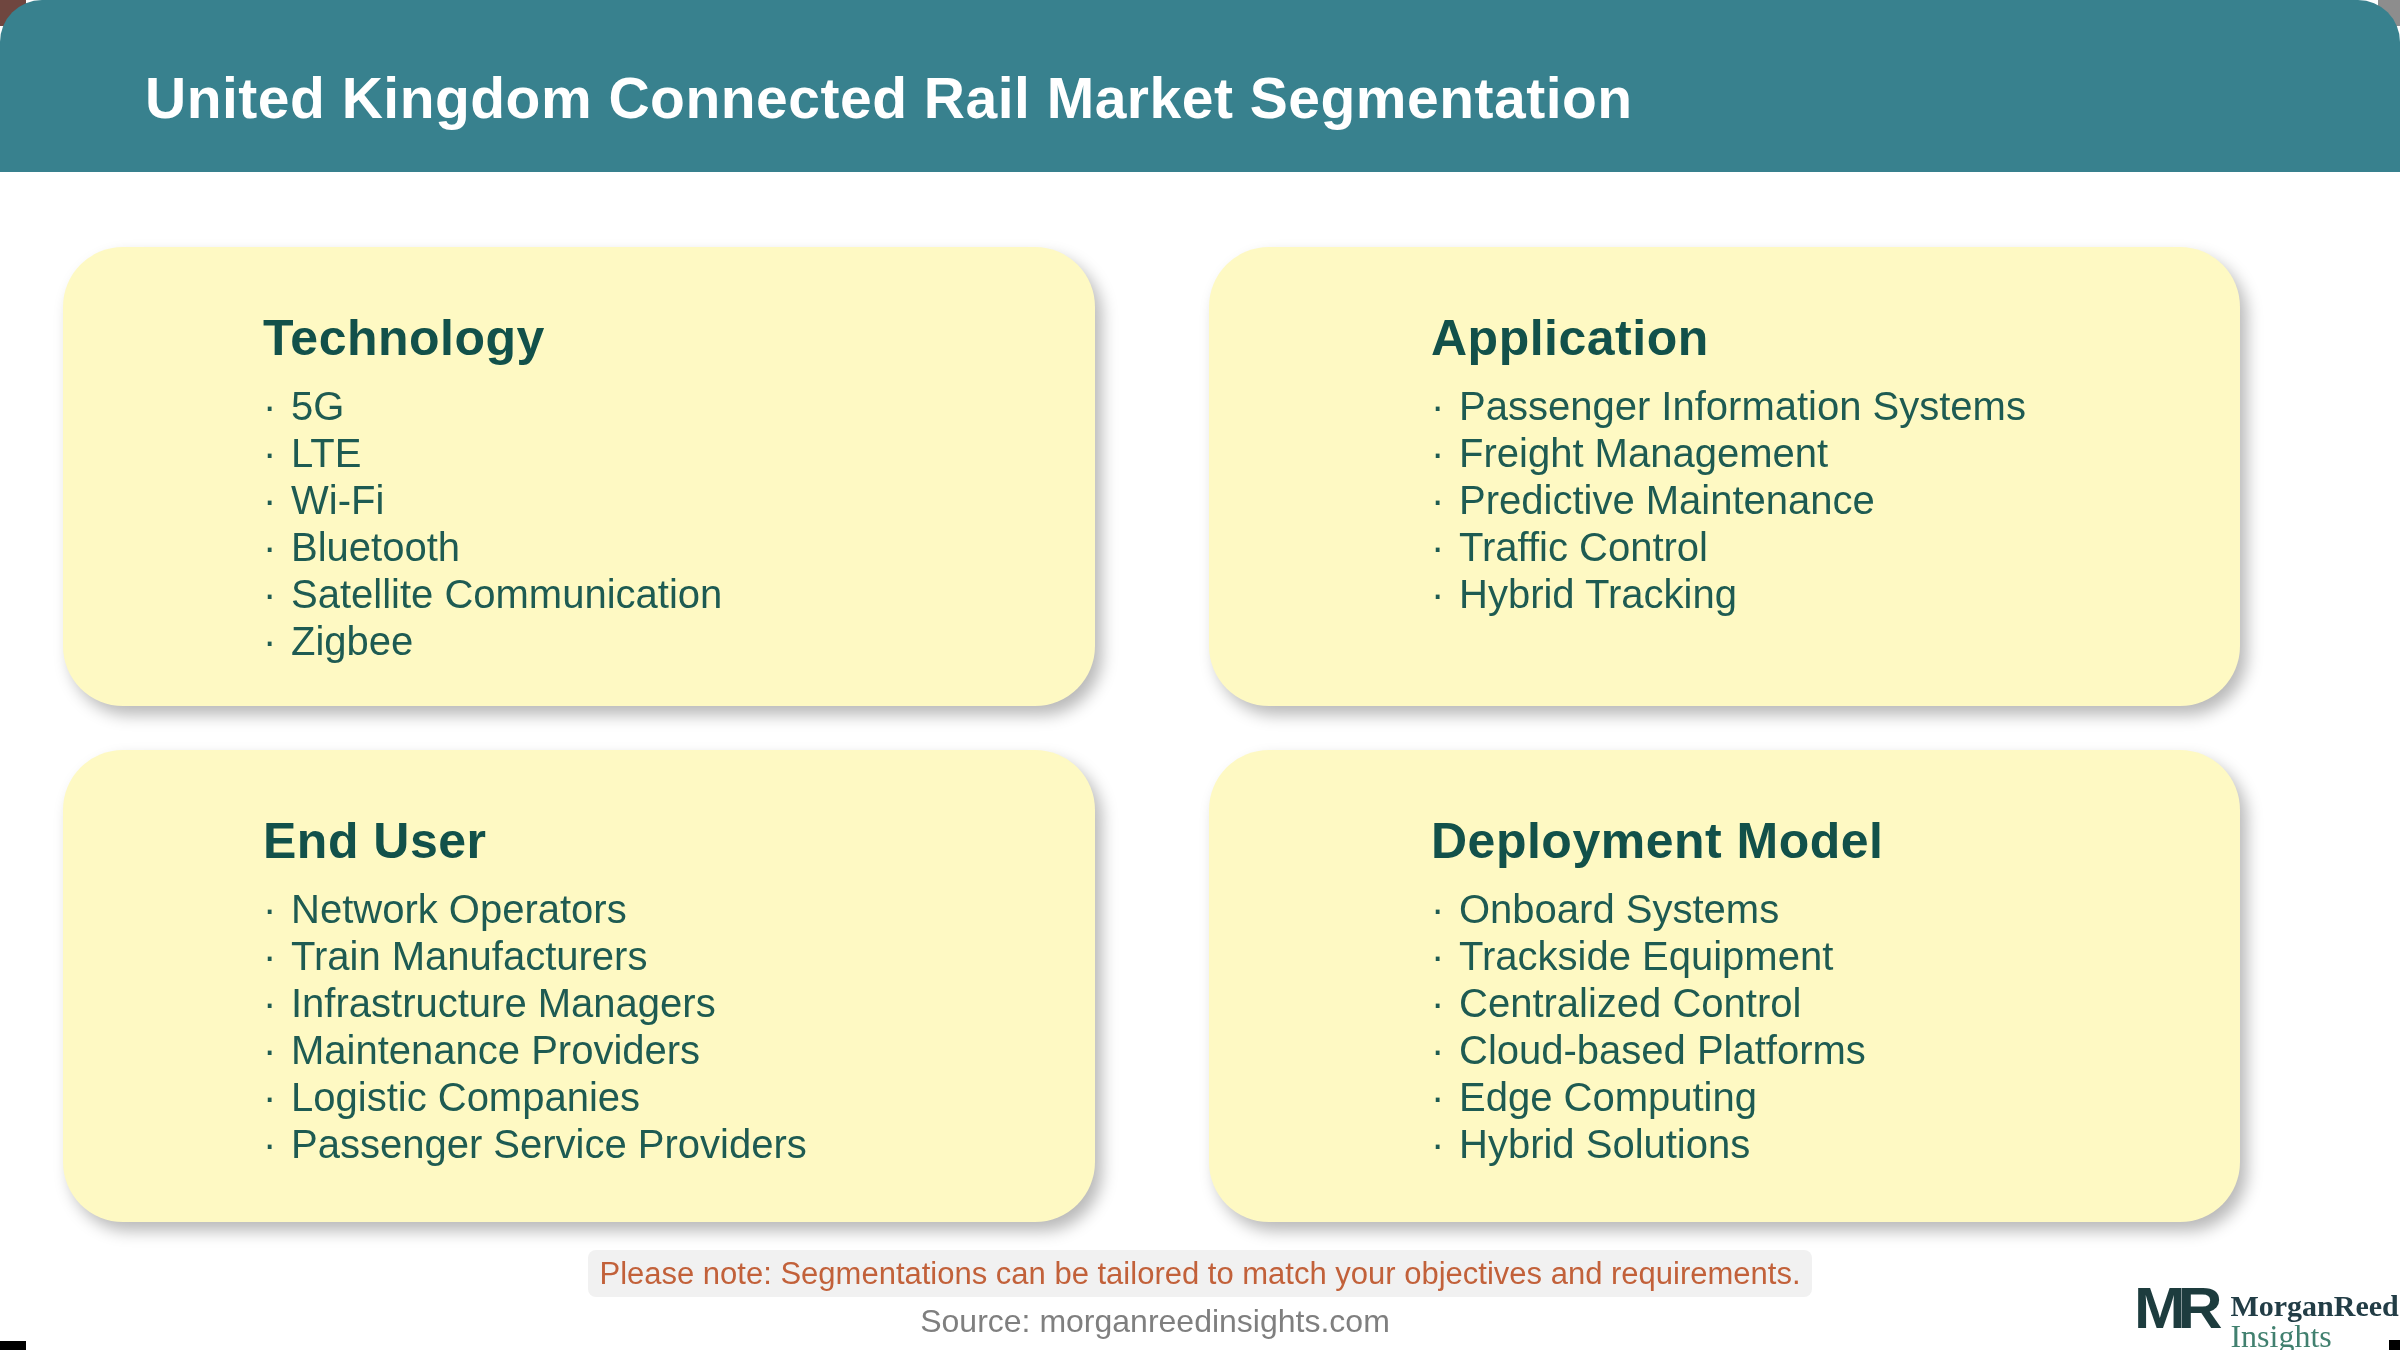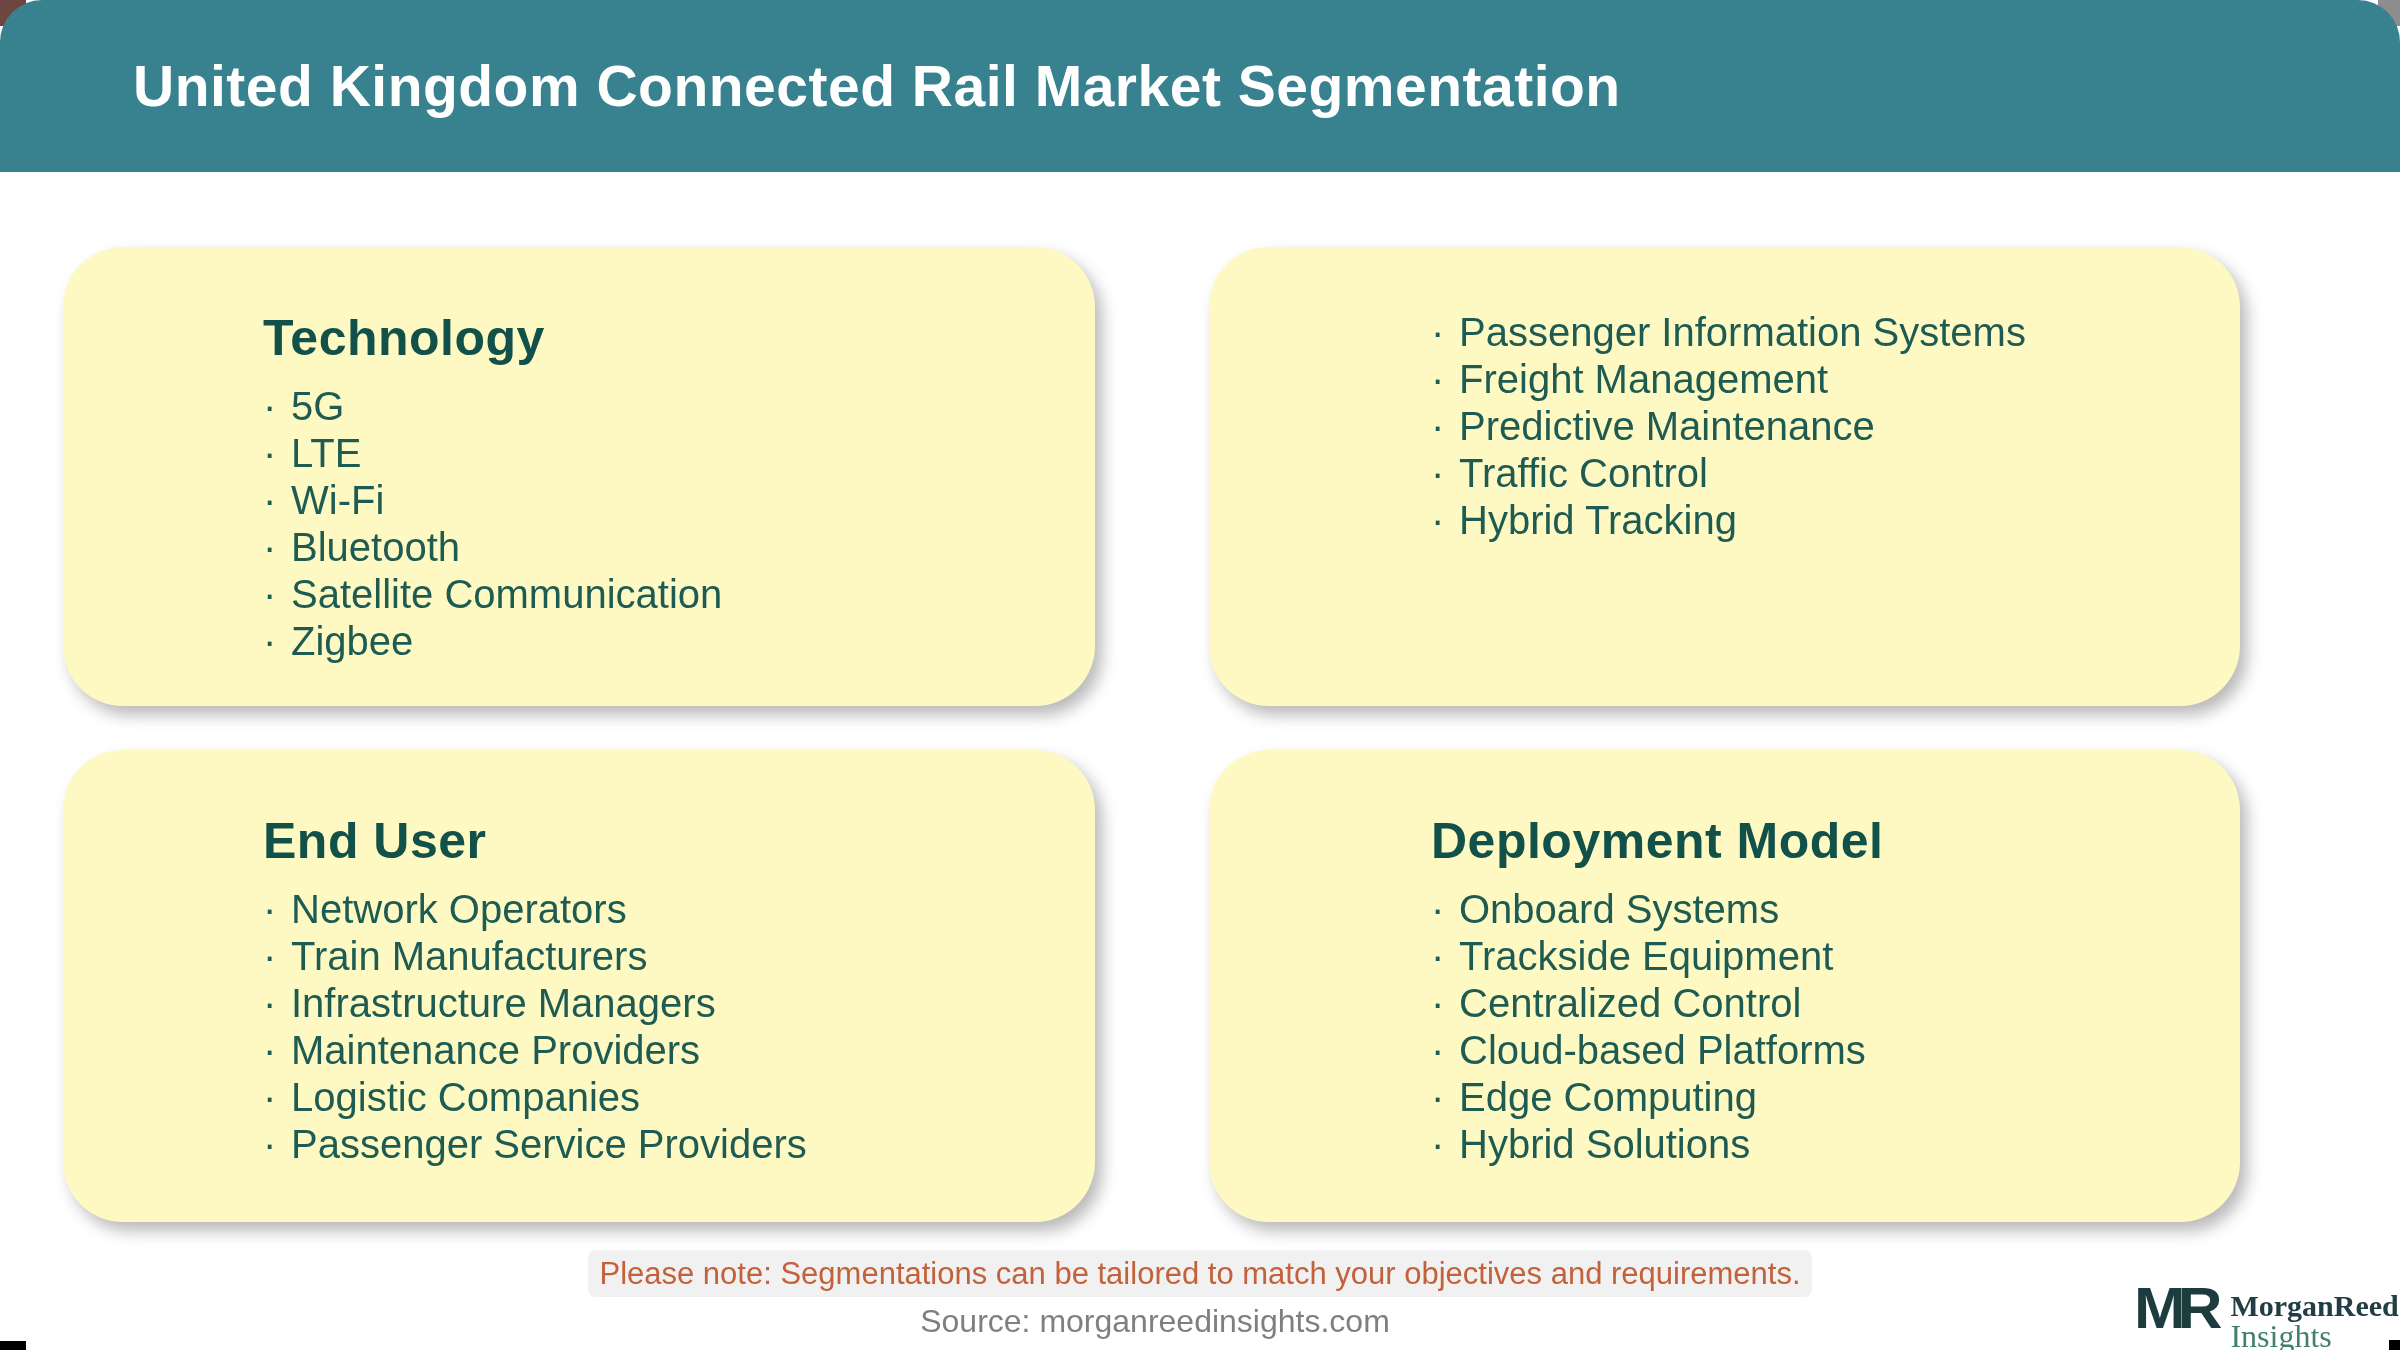--- a/index.html
+++ b/index.html
@@ -19,21 +19,21 @@
   #mark-br{right:0;bottom:0;width:11px;height:10px;}
 
   
   .header{
     position:absolute;left:0;top:0;width:2400px;height:172px;
     background:#38818e;
     border-radius:42px 42px 0 0;
     z-index:1;
   }
   .header h1{
-    margin:0;
+    margin:12px;
     padding-left:133px;
     line-height:172px;
     font-size:57px;
     font-weight:700;
     letter-spacing:0.5px;
     color:#ffffff;
     white-space:nowrap;
   }
 
   
@@ -122,20 +122,21 @@
   <h2>Technology</h2>
   <div class="item"><span class="bullet">·</span><span>5G</span></div>
   <div class="item"><span class="bullet">·</span><span>LTE</span></div>
   <div class="item"><span class="bullet">·</span><span>Wi-Fi</span></div>
   <div class="item"><span class="bullet">·</span><span>Bluetooth</span></div>
   <div class="item"><span class="bullet">·</span><span>Satellite Communication</span></div>
   <div class="item"><span class="bullet">·</span><span>Zigbee</span></div>
 </div>
 
 <div class="card" id="card-application">
+  <h2>Application</h2>
   <div class="item"><span class="bullet">·</span><span>Passenger Information Systems</span></div>
   <div class="item"><span class="bullet">·</span><span>Freight Management</span></div>
   <div class="item"><span class="bullet">·</span><span>Predictive Maintenance</span></div>
   <div class="item"><span class="bullet">·</span><span>Traffic Control</span></div>
   <div class="item"><span class="bullet">·</span><span>Hybrid Tracking</span></div>
 </div>
 
 <div class="card" id="card-end-user">
   <h2>End User</h2>
   <div class="item"><span class="bullet">·</span><span>Network Operators</span></div>

